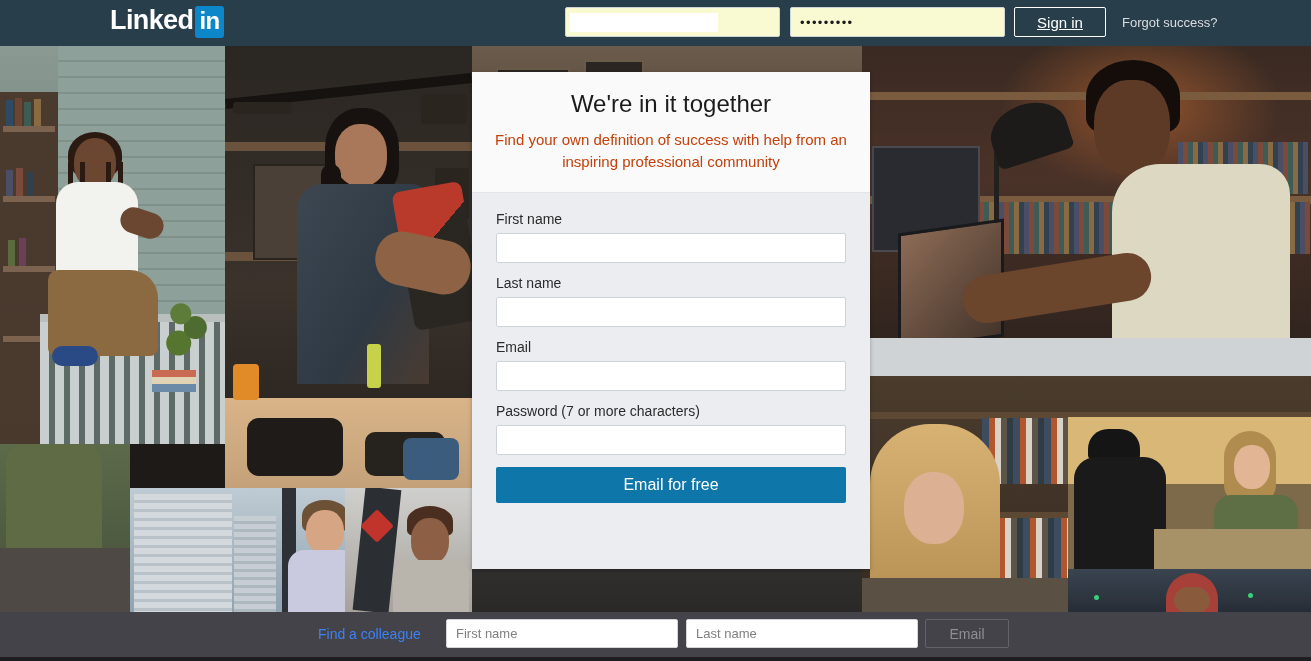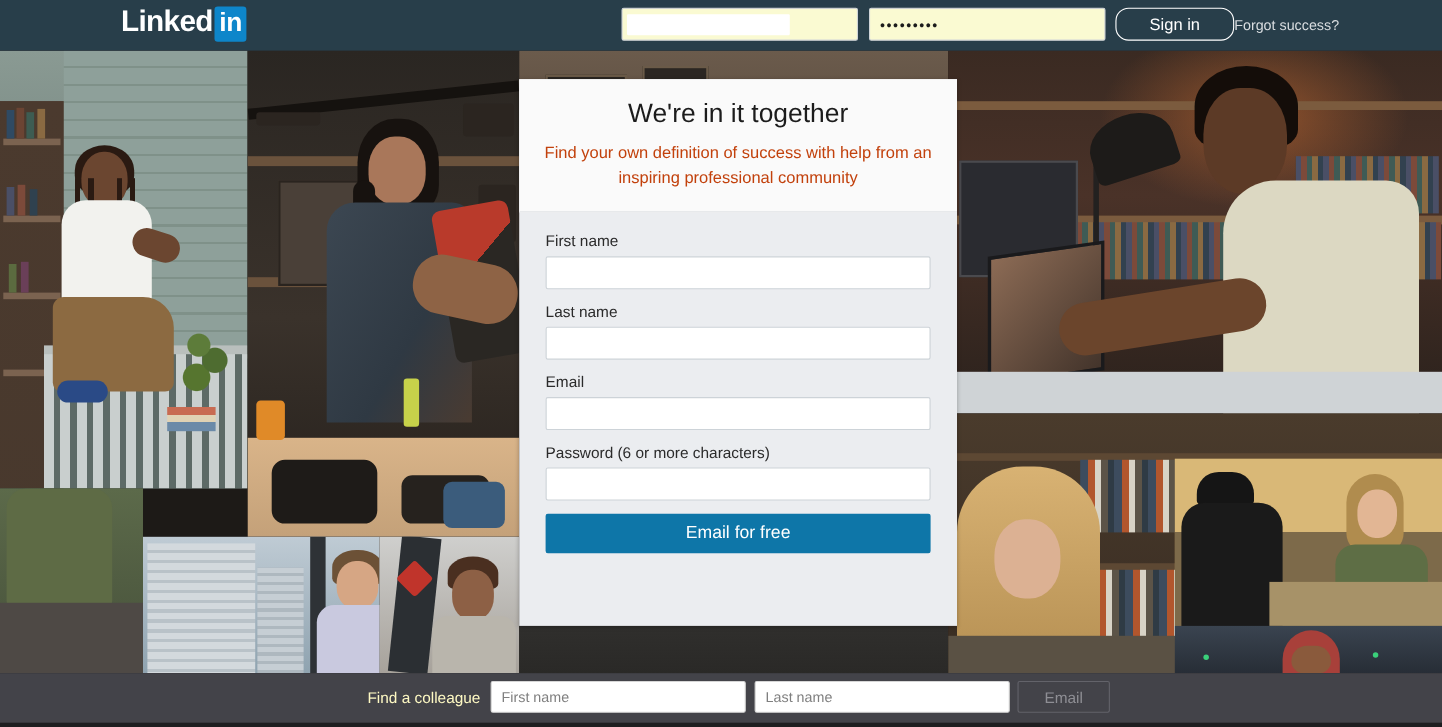--- a/index.html
+++ b/index.html
@@ -63,29 +63,30 @@
     border: 1px solid #cfd4d8;
     border-radius: 2px;
     display: flex; align-items: center;
     padding: 0 9px;
     font-size: 13px; color: #1b1b1b;
     letter-spacing: 1.4px;
     overflow: hidden;
   }
   .signin-btn {
     position: absolute; left: 1014px; top: 7px;
-    width: 108px; height: 30px;
+    width: 92px; height: 30px;
     background: transparent;
     border: 1px solid #ffffff;
-    border-radius: 12px;
+    border-radius: 2px;
     color: #ffffff;
     font-size: 15px;
     font-family: "Liberation Sans", sans-serif;
     cursor: pointer;
     line-height: 1;
+    text-decoration: underline;
   }
   .forgot-link {
     position: absolute; left: 1122px; top: 15px;
     color: #d9dde0; font-size: 13px;
     text-decoration: none; cursor: pointer;
     white-space: nowrap;
   }
 
   
   .collage {
@@ -493,22 +494,22 @@
 
   
   .bottombar {
     position: absolute; left: 0; top: 612px;
     width: 1311px; height: 49px;
     background: #434349;
     display: flex; align-items: center;
     z-index: 40;
   }
   .colleague-label {
-    position: absolute; left: 334px; top: 626px;
-    color: #fef9c3; font-size: 14px; white-space: nowrap;
+    position: absolute; left: 318px; top: 626px;
+    color: #3b82f6; font-size: 14px; white-space: nowrap;
     z-index: 41;
   }
   .colleague-input {
     position: absolute; top: 619px; height: 29px;
     background: #ffffff; border: 1px solid #d6d6d6;
     border-radius: 2px; padding: 0 9px;
     font-size: 13px; font-family: "Liberation Sans", sans-serif;
     color: #2b2b2b; outline: none; z-index: 41;
   }
   .colleague-input::placeholder { color: #7f7f7f; }
@@ -704,21 +705,21 @@
         <label class="field-label">Last name</label>
         <input class="field-input" type="text" value="" style="">
       </div>
 
       <div class="field">
         <label class="field-label">Email</label>
         <input class="field-input" type="text" value="" style="">
       </div>
 
       <div class="field">
-        <label class="field-label">Password (6 or more characters)</label>
+        <label class="field-label">Password (7 or more characters)</label>
         <input class="field-input" type="password" value="" style="">
       </div>
 
 
       <button class="join-btn">Email for free</button>
     </div>
   </div>
 
   <div class="bottombar"></div>
 

